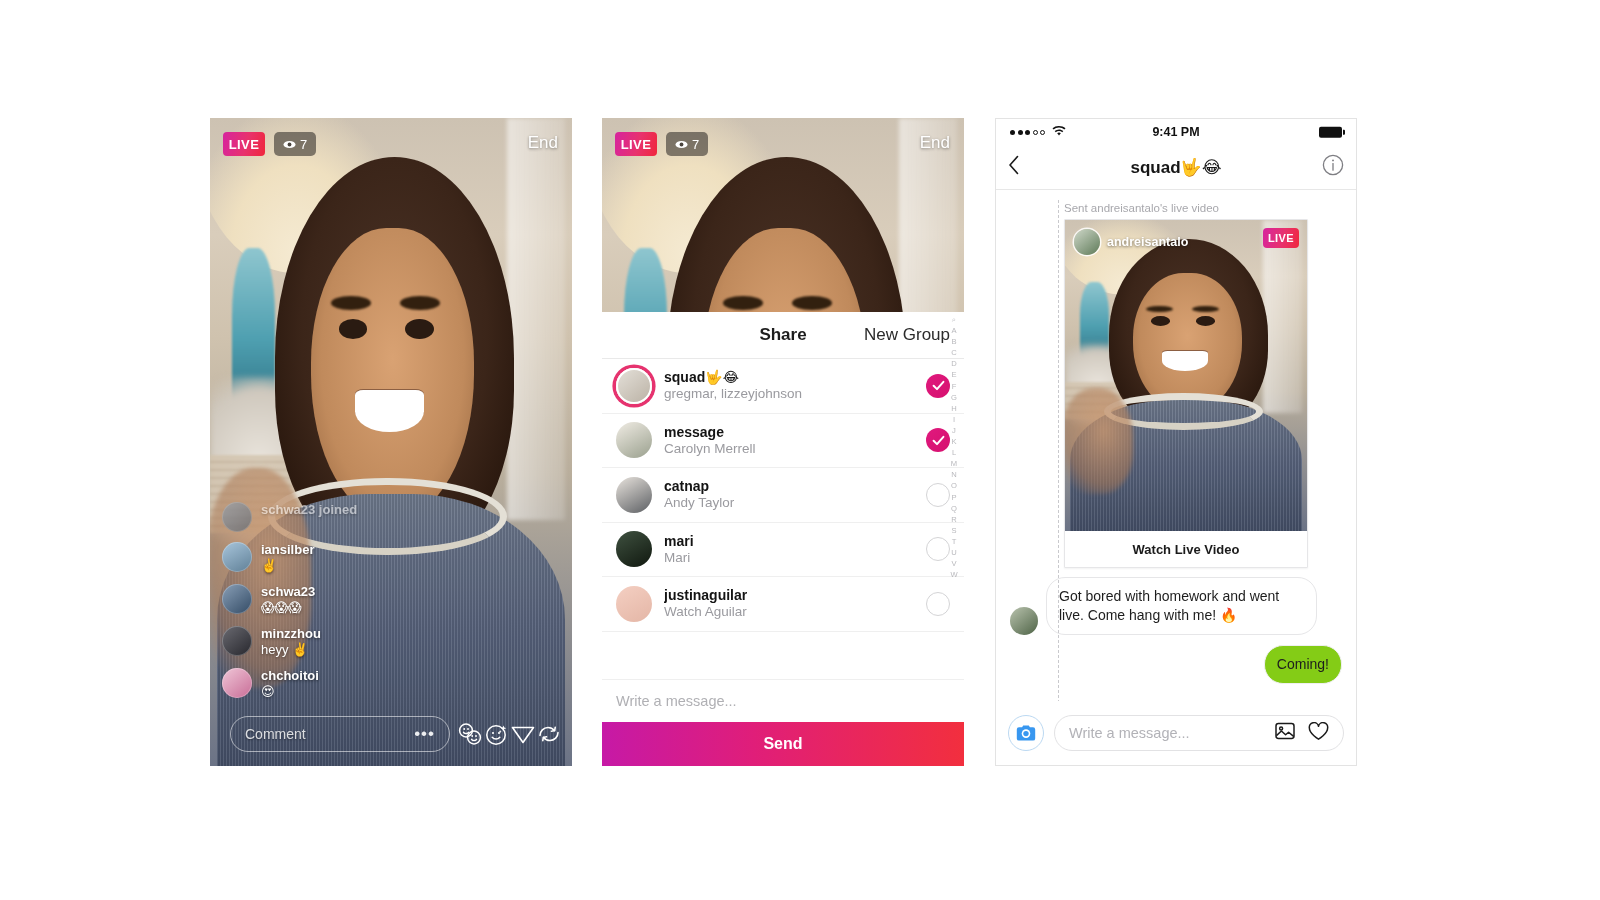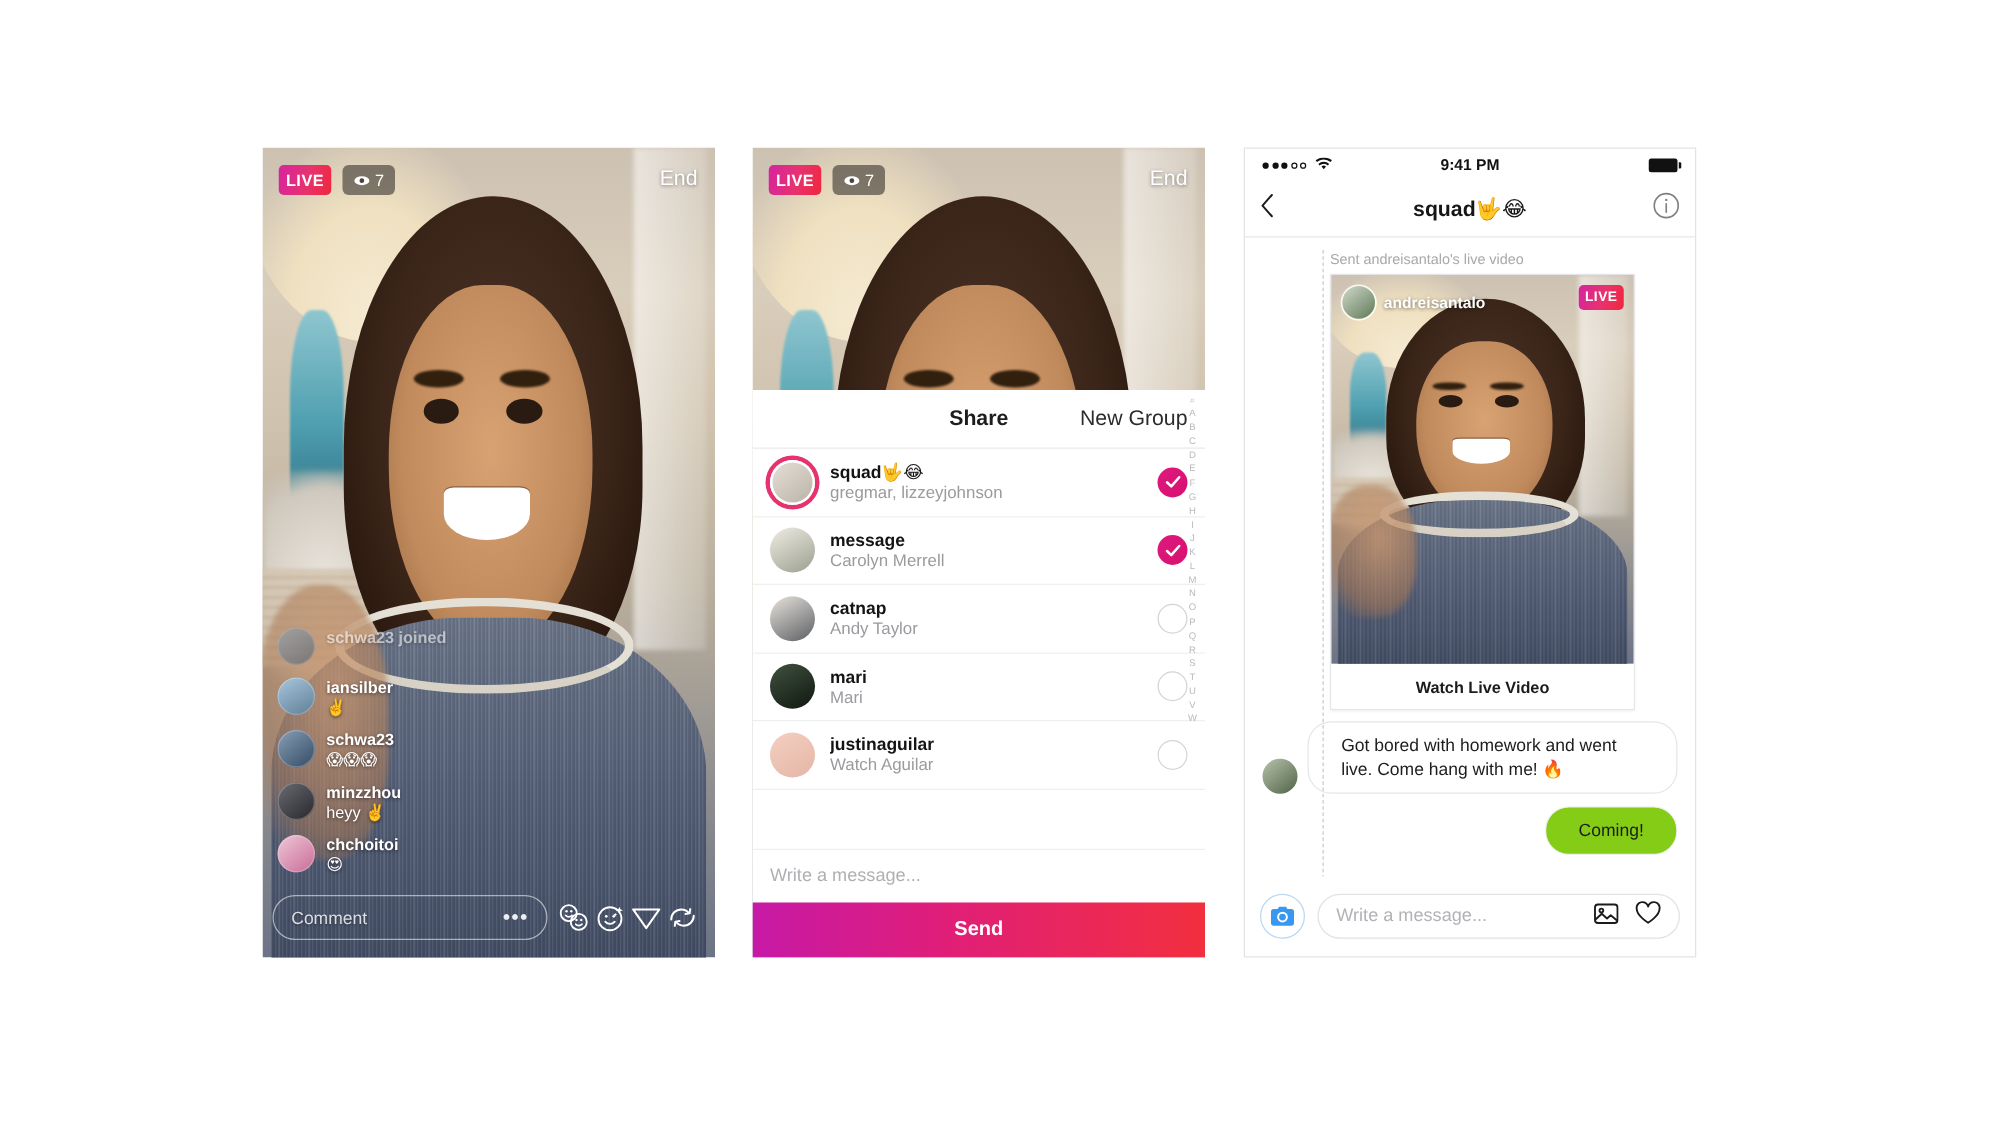--- a/index.html
+++ b/index.html
@@ -83,21 +83,21 @@
   .cmt .cname{font-weight:bold;}
   .cmt.join{opacity:.55;}
   .cmt.join .ctxt{font-weight:bold;}
 
   .a1{background:linear-gradient(145deg,#8fa8c0,#40576f);}
   .a2{background:linear-gradient(150deg,#a9c6dc,#5f7f96);}
   .a3{background:linear-gradient(140deg,#8aa0b8,#324a64);}
   .a4{background:linear-gradient(140deg,#6b6b72,#26262c);}
   .a5{background:linear-gradient(140deg,#f0c7d8,#c86c96);}
 
-  .combar{position:absolute;left:8px;right:12px;bottom:14px;height:36px;display:flex;align-items:center;}
+  .combar{position:absolute;left:20px;right:12px;bottom:14px;height:36px;display:flex;align-items:center;}
   .cominput{flex:0 0 220px;height:36px;border:1.3px solid rgba(255,255,255,.55);border-radius:18px;
     display:flex;align-items:center;justify-content:space-between;padding:0 14px;box-sizing:border-box;}
   .cominput .ph{color:rgba(255,255,255,.82);font-size:14px;text-shadow:0 1px 2px rgba(0,0,0,.4);}
   .cominput .dots{color:rgba(255,255,255,.9);font-size:17px;letter-spacing:1px;}
   .comicons{flex:1;display:flex;align-items:center;justify-content:space-around;padding-left:6px;}
   .comicons svg{display:block;}
 
   
   .p2 .live-badge{position:absolute;left:13px;top:14px;width:42px;height:24px;font-size:13px;z-index:3;}
   .p2 .viewers{z-index:3;}
@@ -159,21 +159,21 @@
   .lm-user .lav{width:26px;height:26px;border-radius:50%;overflow:hidden;
     background:linear-gradient(140deg,#cfd8c9,#5e7a58);box-shadow:0 0 0 1.5px rgba(255,255,255,.85);}
   .lm-user .lname{color:#fff;font-size:12.5px;font-weight:bold;text-shadow:0 1px 3px rgba(0,0,0,.5);}
   .livecard .live-badge{position:absolute;right:8px;top:8px;width:36px;height:20px;font-size:11px;z-index:3;}
   .watchbtn{height:36px;display:flex;align-items:center;justify-content:center;
     font-size:13px;font-weight:bold;color:#1b1b1b;background:#fff;}
 
   .bubblerow{display:flex;align-items:flex-end;gap:8px;margin-top:9px;}
   .bubblerow .bav{width:28px;height:28px;border-radius:50%;flex:0 0 28px;overflow:hidden;
     background:linear-gradient(140deg,#b9c3ae,#4e6346);}
-  .bubble{background:#fff;border:1px solid #e6e6e8;border-radius:19px;padding:9px 26px;
+  .bubble{background:#fff;border:1px solid #e6e6e8;border-radius:19px;padding:9px 12px;
     font-size:14px;line-height:19px;color:#1d1d1d;max-width:245px;}
   .bubble.me{background:#84cc16;border-color:#efeff1;color:#1d1d1d;}
   .rowright{display:flex;justify-content:flex-end;margin-top:10px;}
 
   .inputbar{position:absolute;left:0;right:0;bottom:0;height:64px;display:flex;align-items:center;
     gap:10px;padding:0 12px;box-sizing:border-box;background:#fff;}
   .cambtn{width:34px;height:34px;border-radius:50%;border:1.5px solid #bcd9f2;
     display:flex;align-items:center;justify-content:center;flex:0 0 34px;}
   .msgfield{flex:1;height:36px;border:1px solid #e2e2e4;border-radius:18px;display:flex;
     align-items:center;justify-content:space-between;padding:0 14px;box-sizing:border-box;}

